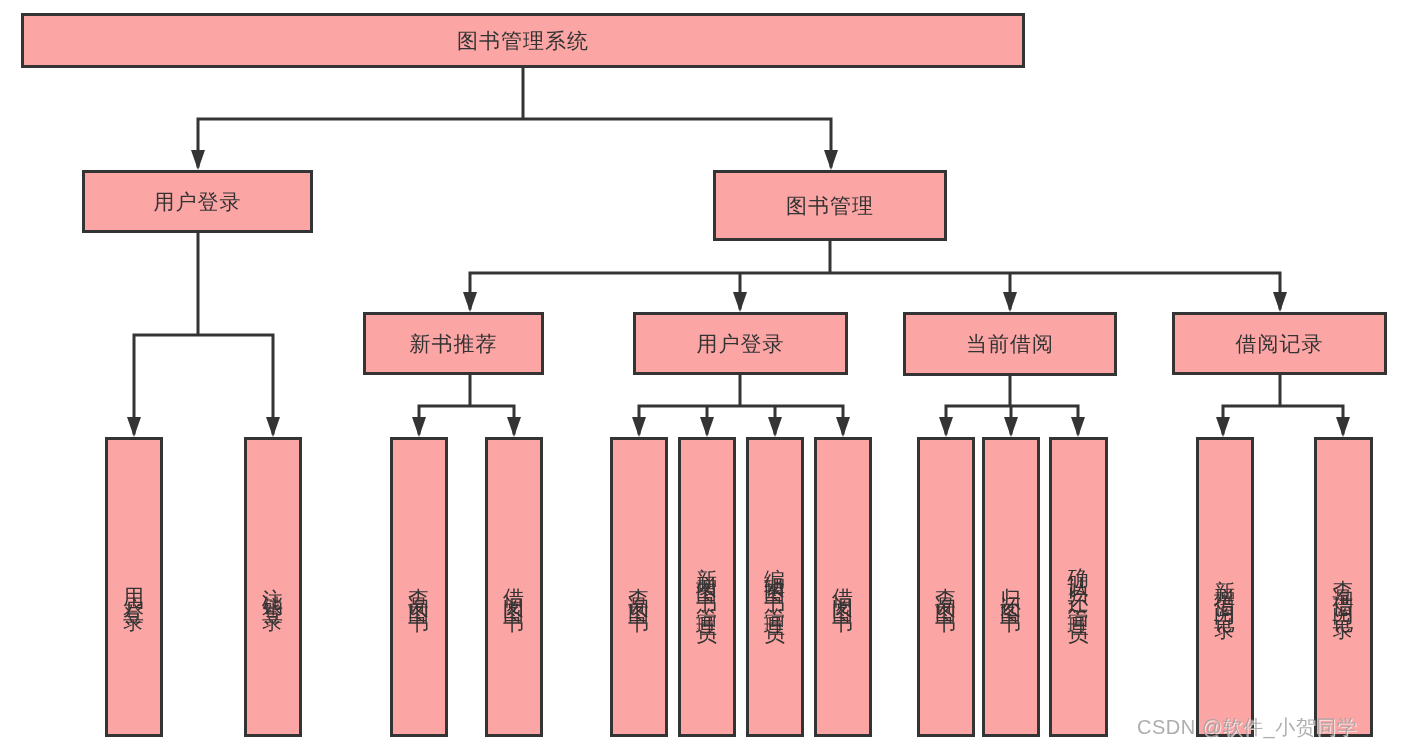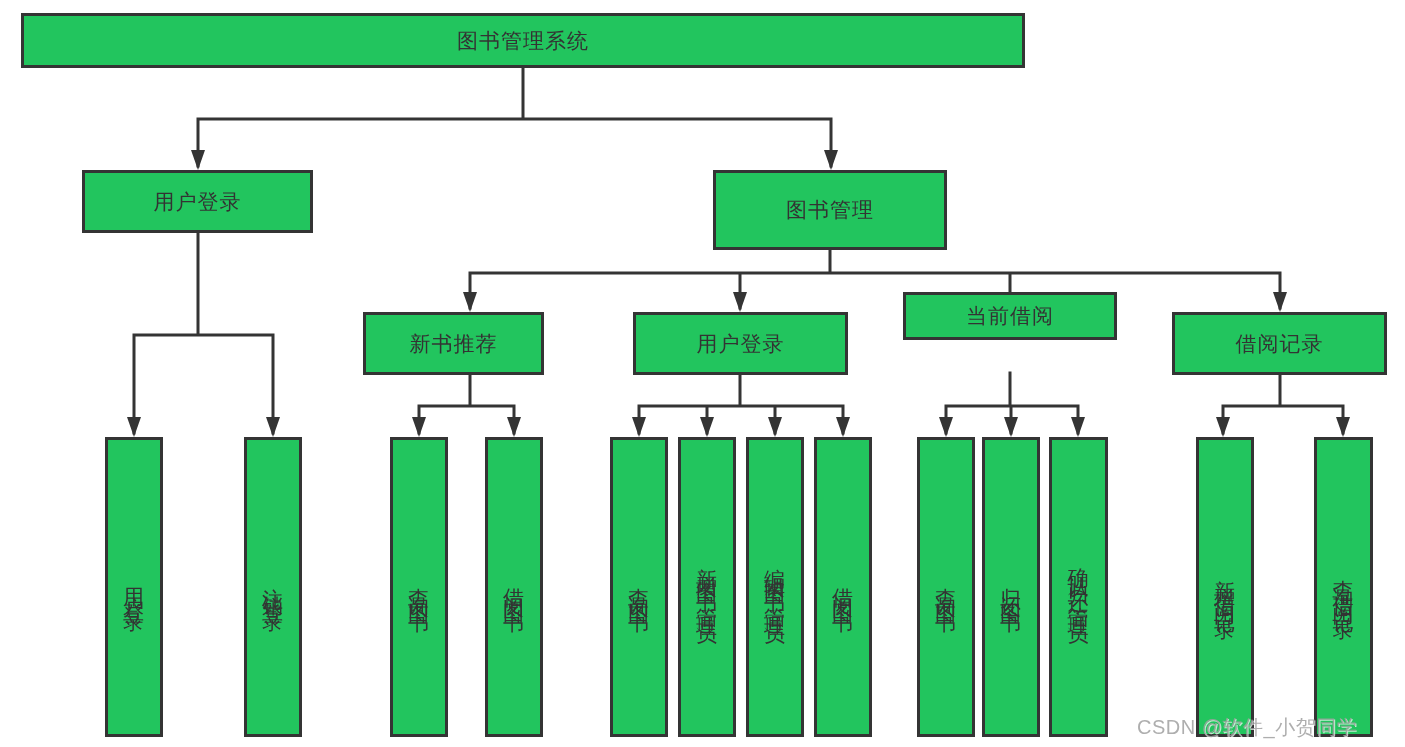--- a/index.html
+++ b/index.html
@@ -20,21 +20,21 @@
   .connectors path {
     stroke: #343434;
     stroke-width: 3;
     fill: none;
     stroke-linecap: square;
   }
   .connectors polygon { fill: #343434; stroke: none; }
   .node {
     position: absolute;
     box-sizing: border-box;
-    background: #22c55e;
+    background: #fca5a5;
     border: 3px solid #343434;
     display: flex;
     align-items: center;
     justify-content: center;
     color: #333333;
     font-size: 21px;
     z-index: 1;
   }
   .node.h span {
     white-space: nowrap;
@@ -107,31 +107,31 @@
     </g>
   </svg>
 
   <div class="node h" style="left:21px;top:13px;width:1004px;height:55px">
     <span>图书管理系统</span>
   </div>
 
   <div class="node h" style="left:82px;top:170px;width:231px;height:63px">
     <span>用户登录</span>
   </div>
-  <div class="node h" style="left:713px;top:170px;width:234px;height:80px">
+  <div class="node h" style="left:713px;top:170px;width:234px;height:71px">
     <span>图书管理</span>
   </div>
 
   <div class="node h" style="left:363px;top:312px;width:181px;height:63px">
     <span>新书推荐</span>
   </div>
   <div class="node h" style="left:633px;top:312px;width:215px;height:63px">
     <span>用户登录</span>
   </div>
-  <div class="node h" style="left:903px;top:292px;width:214px;height:48px">
+  <div class="node h" style="left:903px;top:312px;width:214px;height:64px">
     <span>当前借阅</span>
   </div>
   <div class="node h" style="left:1172px;top:312px;width:215px;height:63px">
     <span>借阅记录</span>
   </div>
 
   <div class="node v" style="left:105px;top:437px;width:58px;height:300px">
     <span>用户登录</span>
   </div>
   <div class="node v" style="left:244px;top:437px;width:58px;height:300px">

